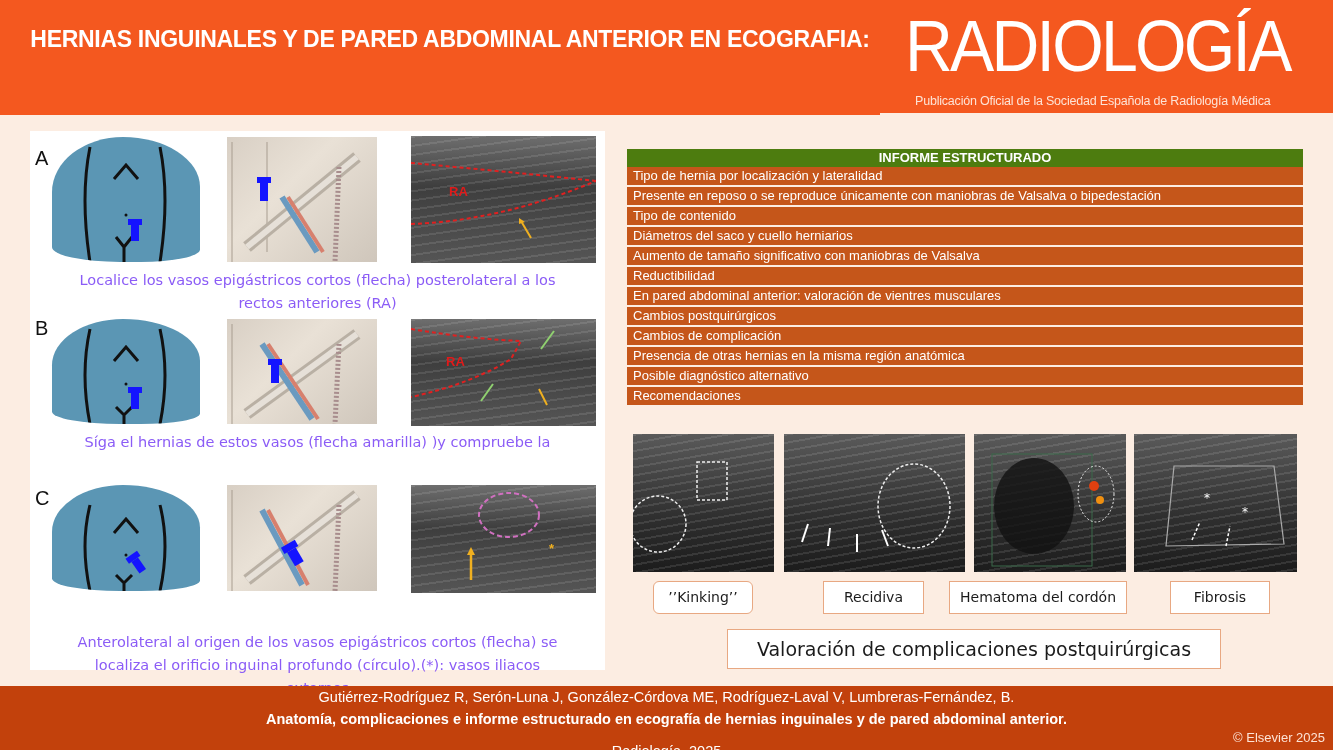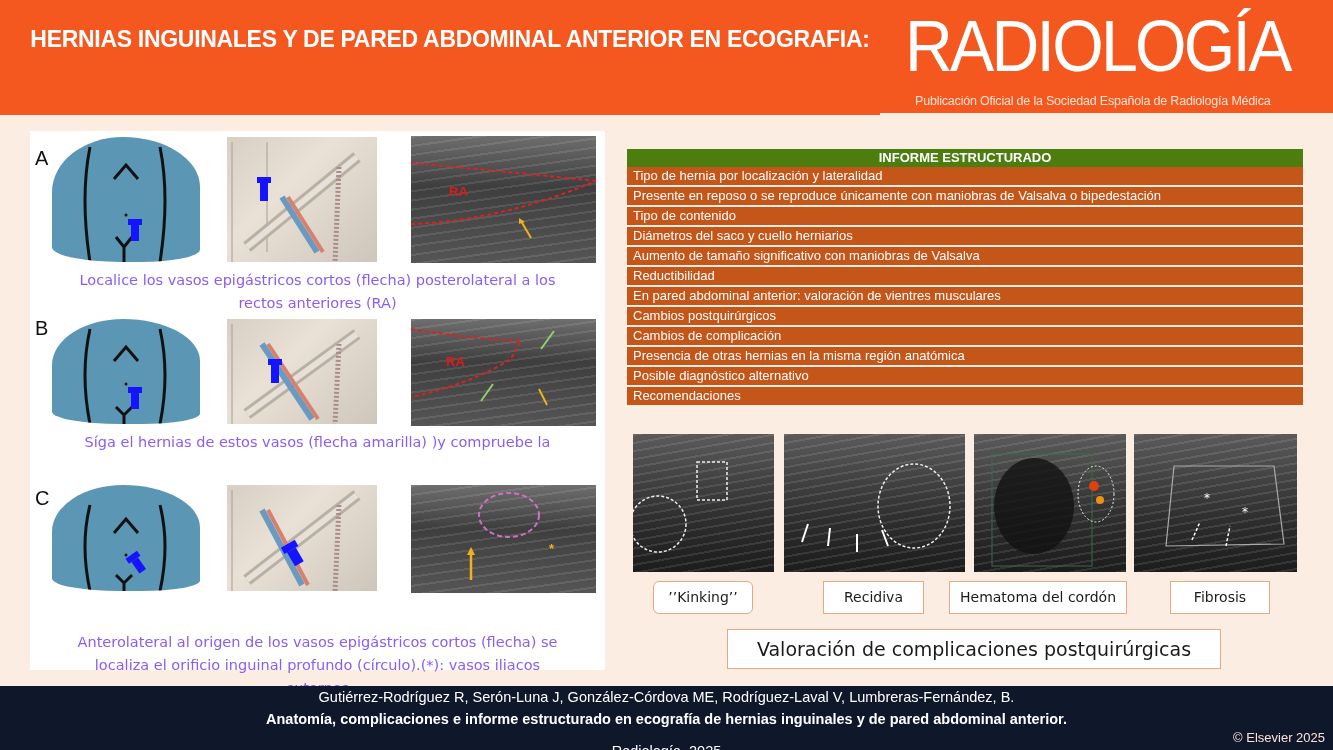--- a/index.html
+++ b/index.html
@@ -102,21 +102,21 @@
     .comp-title {
       position: absolute; left: 727px; top: 629px; width: 494px; height: 40px;
       background: #fff; border: 1px solid #e8a882; text-align: center;
       font-size: 19px; line-height: 38px; color: #1b1b1b;
       font-family: "DejaVu Sans", sans-serif;
     }
 
     
     .footer {
       position: absolute; left: 0; top: 686px; width: 1333px; height: 64px;
-      background: #0f172a;
+      background: #c2410c;
     }
     .footer-authors, .footer-title, .footer-journal {
       position: absolute; left: 0; width: 1333px; text-align: center; color: #fff;
       font-size: 14.5px; white-space: nowrap;
     }
     .footer-authors { top: 3px; }
     .footer-title { top: 25px; font-weight: bold; }
     .footer-journal { top: 47px; margin-top: 10px; }
     .footer-copy {
       position: absolute; right: 8px; top: 44px; color: #fde3d6; font-size: 13px;

